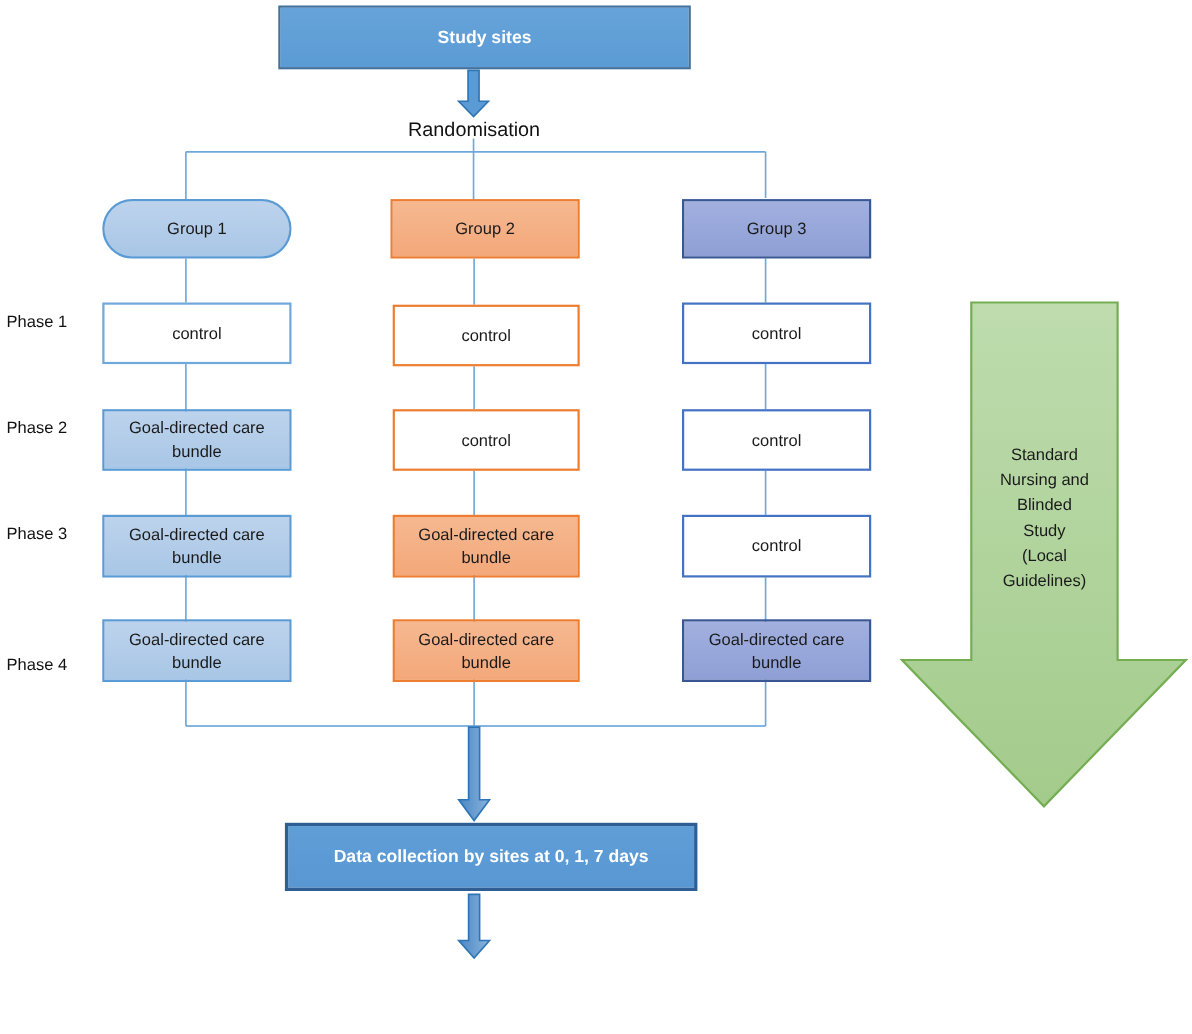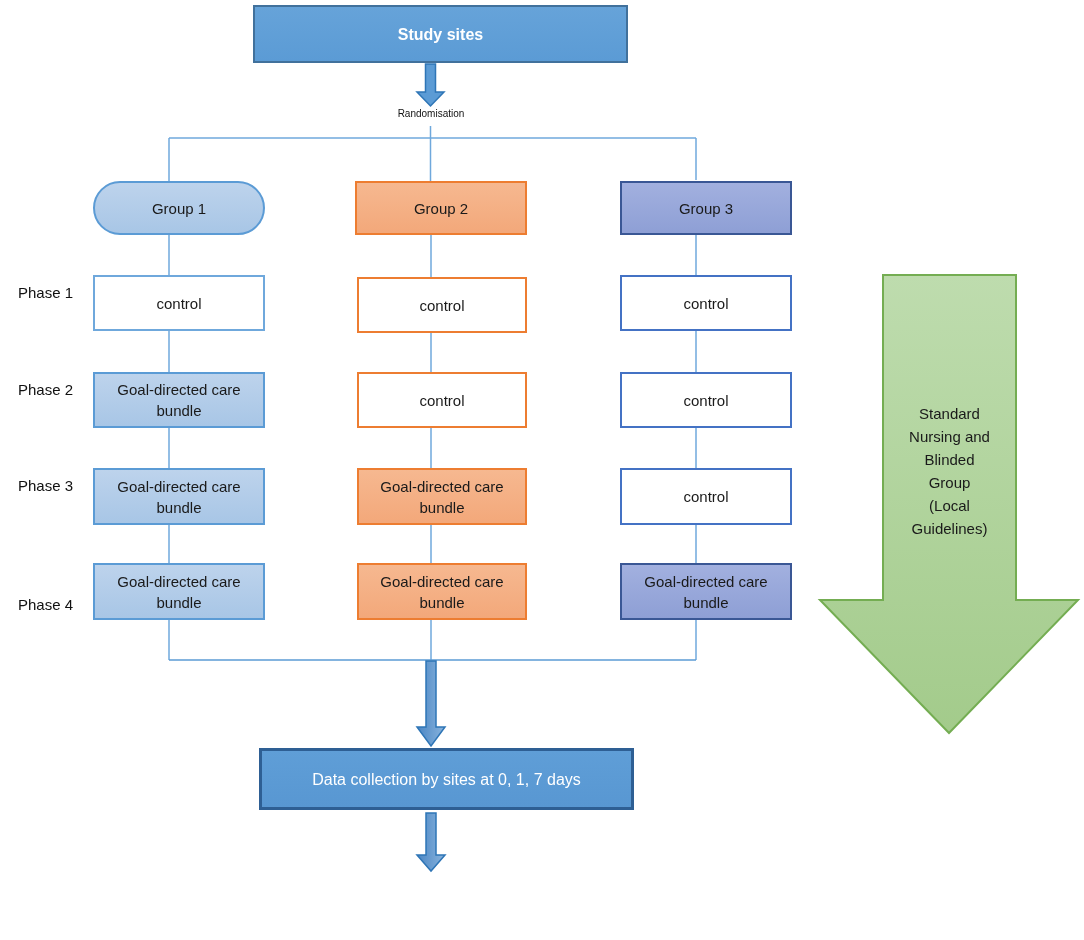--- a/index.html
+++ b/index.html
@@ -49,39 +49,38 @@
     border: 2px solid #3a5795;
   }
   .cell-control { background: #ffffff; }
   .cell-control.col-0 { border: 2px solid #6fa8dc; }
   .cell-control.col-1 { border: 2px solid #ed7d31; }
   .cell-control.col-2 { border: 2px solid #4472c4; }
   .cell-bundle .cell-text { width: 140px; }
   .label-plain {
     position: absolute;
     z-index: 2;
-    font-size: 10px;
+    font-size: 18px;
     color: #111111;
     text-align: center;
   }
   .phase-label {
     position: absolute;
     z-index: 2;
     left: 6px;
     width: 64px;
     font-size: 15px;
     color: #111111;
     text-align: left;
-    margin-left: 12px;
   }
   .bottom-box {
     background: linear-gradient(#5f9ed7, #5897d2);
     border: 3px solid #2e5f94;
     color: #ffffff;
-    font-weight: normal;
+    font-weight: bold;
     font-size: 16px;
     line-height: 23px;
     flex-direction: column;
     text-align: right;
   }
   .side-arrow-text {
     position: absolute;
     z-index: 2;
     left: 883px;
     top: 402px;
@@ -193,18 +192,18 @@
 
   <div class="node bottom-box" style="left:249px; top:748px; width:375px; height:62px;">
     <span>Data collection by sites at 0, 1, 7 days</span>
   </div>
 
 
   <div class="side-arrow-text">
     <div>Standard</div>
     <div>Nursing and</div>
     <div>Blinded</div>
-    <div>Group</div>
+    <div>Study</div>
     <div>(Local</div>
     <div>Guidelines)</div>
   </div>
 
 </div>
 
 </body></html>

